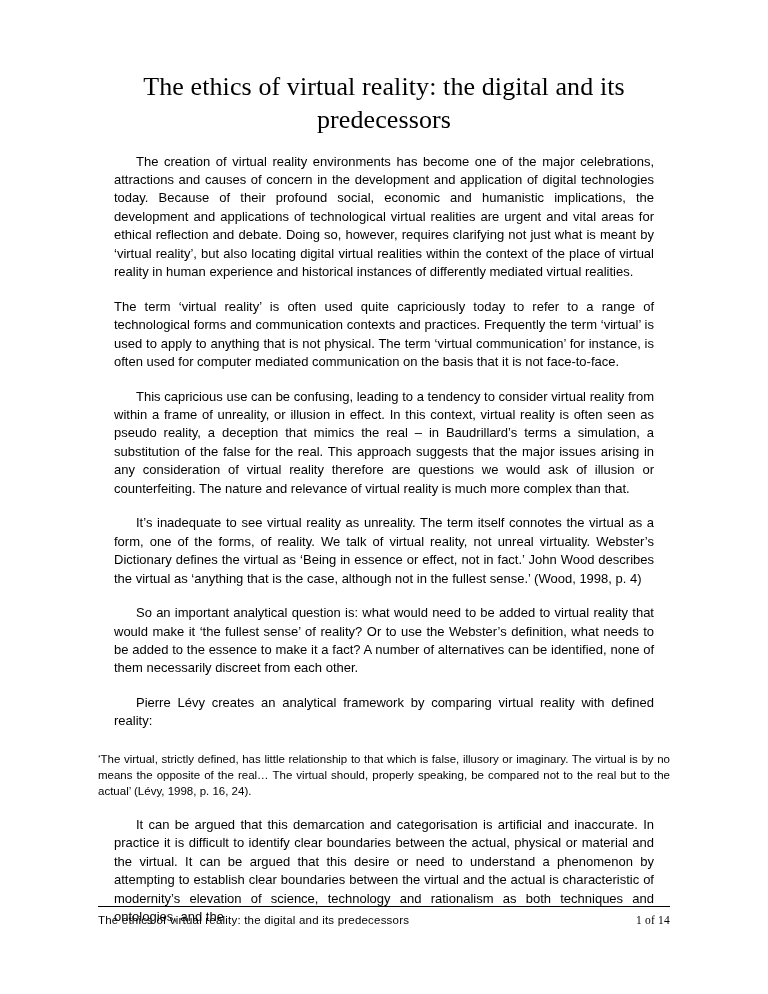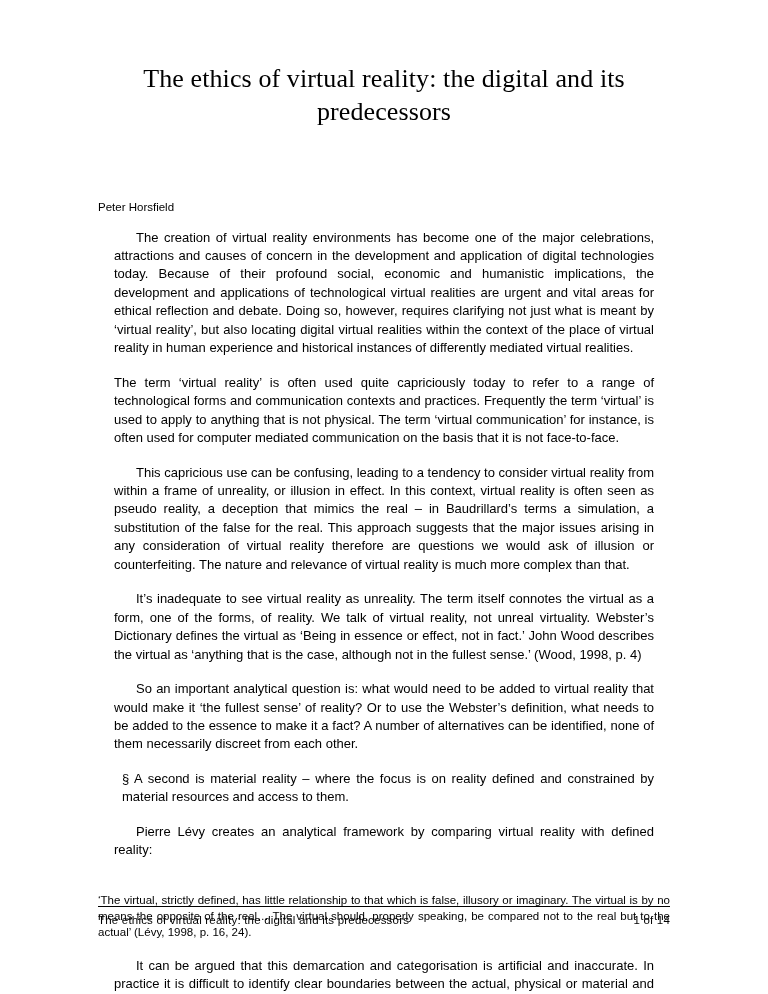--- a/index.html
+++ b/index.html
@@ -12,21 +12,21 @@
     height: 994px;
     font-family: "Liberation Sans", sans-serif;
     color: #000000;
     overflow: hidden;
   }
   .page {
     position: relative;
     width: 768px;
     height: 994px;
     box-sizing: border-box;
-    padding: 0 98px;
+    padding: 8px 98px;
   }
   .doc-title {
     font-family: "Liberation Serif", serif;
     font-size: 26px;
     line-height: 1.28;
     text-align: center;
     font-weight: normal;
     margin: 0;
     padding-top: 62px;
     letter-spacing: 0.1px;
@@ -50,21 +50,21 @@
     margin-top: 60px;
   }
   .indent {
     text-indent: 22px;
   }
   .bullet {
     text-indent: 0;
     padding-left: 8px;
   }
   .quote-block {
-    margin-top: 32px;
+    margin-top: 20px;
     font-size: 11.5px;
     line-height: 1.42;
     text-align: justify;
   }
   .closing {
     margin-top: 20px;
     text-indent: 22px;
   }
   .footer {
     position: absolute;
@@ -76,38 +76,37 @@
     display: flex;
     justify-content: space-between;
     align-items: baseline;
     font-size: 11.5px;
   }
   .footer-left {
     letter-spacing: 0.2px;
   }
   .footer-right {
     letter-spacing: 0.2px;
+    font-family: Liberation Serif, serif;
   }
 </style>
 </head>
 <body>
 
 <div class="page">
 
   <h1 class="doc-title">The ethics of virtual reality: the digital and its predecessors</h1>
 
-  <p class="author">Peter Horsfield</p>
 
   <p class="body-text abstract">The creation of virtual reality environments has become one of the major celebrations, attractions and causes of concern in the development and application of digital technologies today. Because of their profound social, economic and humanistic implications, the development and applications of technological virtual realities are urgent and vital areas for ethical reflection and debate. Doing so, however, requires clarifying not just what is meant by ‘virtual reality’, but also locating digital virtual realities within the context of the place of virtual reality in human experience and historical instances of differently mediated virtual realities.</p>
 
   <p class="body-text section-gap">The term ‘virtual reality’ is often used quite capriciously today to refer to a range of technological forms and communication contexts and practices. Frequently the term ‘virtual’ is used to apply to anything that is not physical. The term ‘virtual communication’ for instance, is often used for computer mediated communication on the basis that it is not face-to-face.</p>
   <p class="body-text indent">This capricious use can be confusing, leading to a tendency to consider virtual reality from within a frame of unreality, or illusion in effect. In this context, virtual reality is often seen as pseudo reality, a deception that mimics the real – in Baudrillard’s terms a simulation, a substitution of the false for the real. This approach suggests that the major issues arising in any consideration of virtual reality therefore are questions we would ask of illusion or counterfeiting. The nature and relevance of virtual reality is much more complex than that.</p>
   <p class="body-text indent">It’s inadequate to see virtual reality as unreality. The term itself connotes the virtual as a form, one of the forms, of reality. We talk of virtual reality, not unreal virtuality. Webster’s Dictionary defines the virtual as ‘Being in essence or effect, not in fact.’ John Wood describes the virtual as ‘anything that is the case, although not in the fullest sense.’ (Wood, 1998, p. 4)</p>
   <p class="body-text indent">So an important analytical question is: what would need to be added to virtual reality that would make it ‘the fullest sense’ of reality? Or to use the Webster’s definition, what needs to be added to the essence to make it a fact? A number of alternatives can be identified, none of them necessarily discreet from each other.</p>
-  <p class="body-text bullet">§  A second is material reality – where the focus is on reality defined and constrained by material resources and access to them.</p>
   <p class="body-text indent">Pierre Lévy creates an analytical framework by comparing virtual reality with defined reality:</p>
 
   <p class="quote-block">‘The virtual, strictly defined, has little relationship to that which is false, illusory or imaginary. The virtual is by no means the opposite of the real… The virtual should, properly speaking, be compared not to the real but to the actual’ (Lévy, 1998, p. 16, 24).</p>
 
   <p class="body-text closing">It can be argued that this demarcation and categorisation is artificial and inaccurate. In practice it is difficult to identify clear boundaries between the actual, physical or material and the virtual. It can be argued that this desire or need to understand a phenomenon by attempting to establish clear boundaries between the virtual and the actual is characteristic of modernity’s elevation of science, technology and rationalism as both techniques and ontologies, and the</p>
 
   <div class="footer">
     <span class="footer-left">The  ethics  of  virtual  reality:  the  digital  and  its  predecessors</span>
     <span class="footer-right">1  of  14</span>
   </div>

